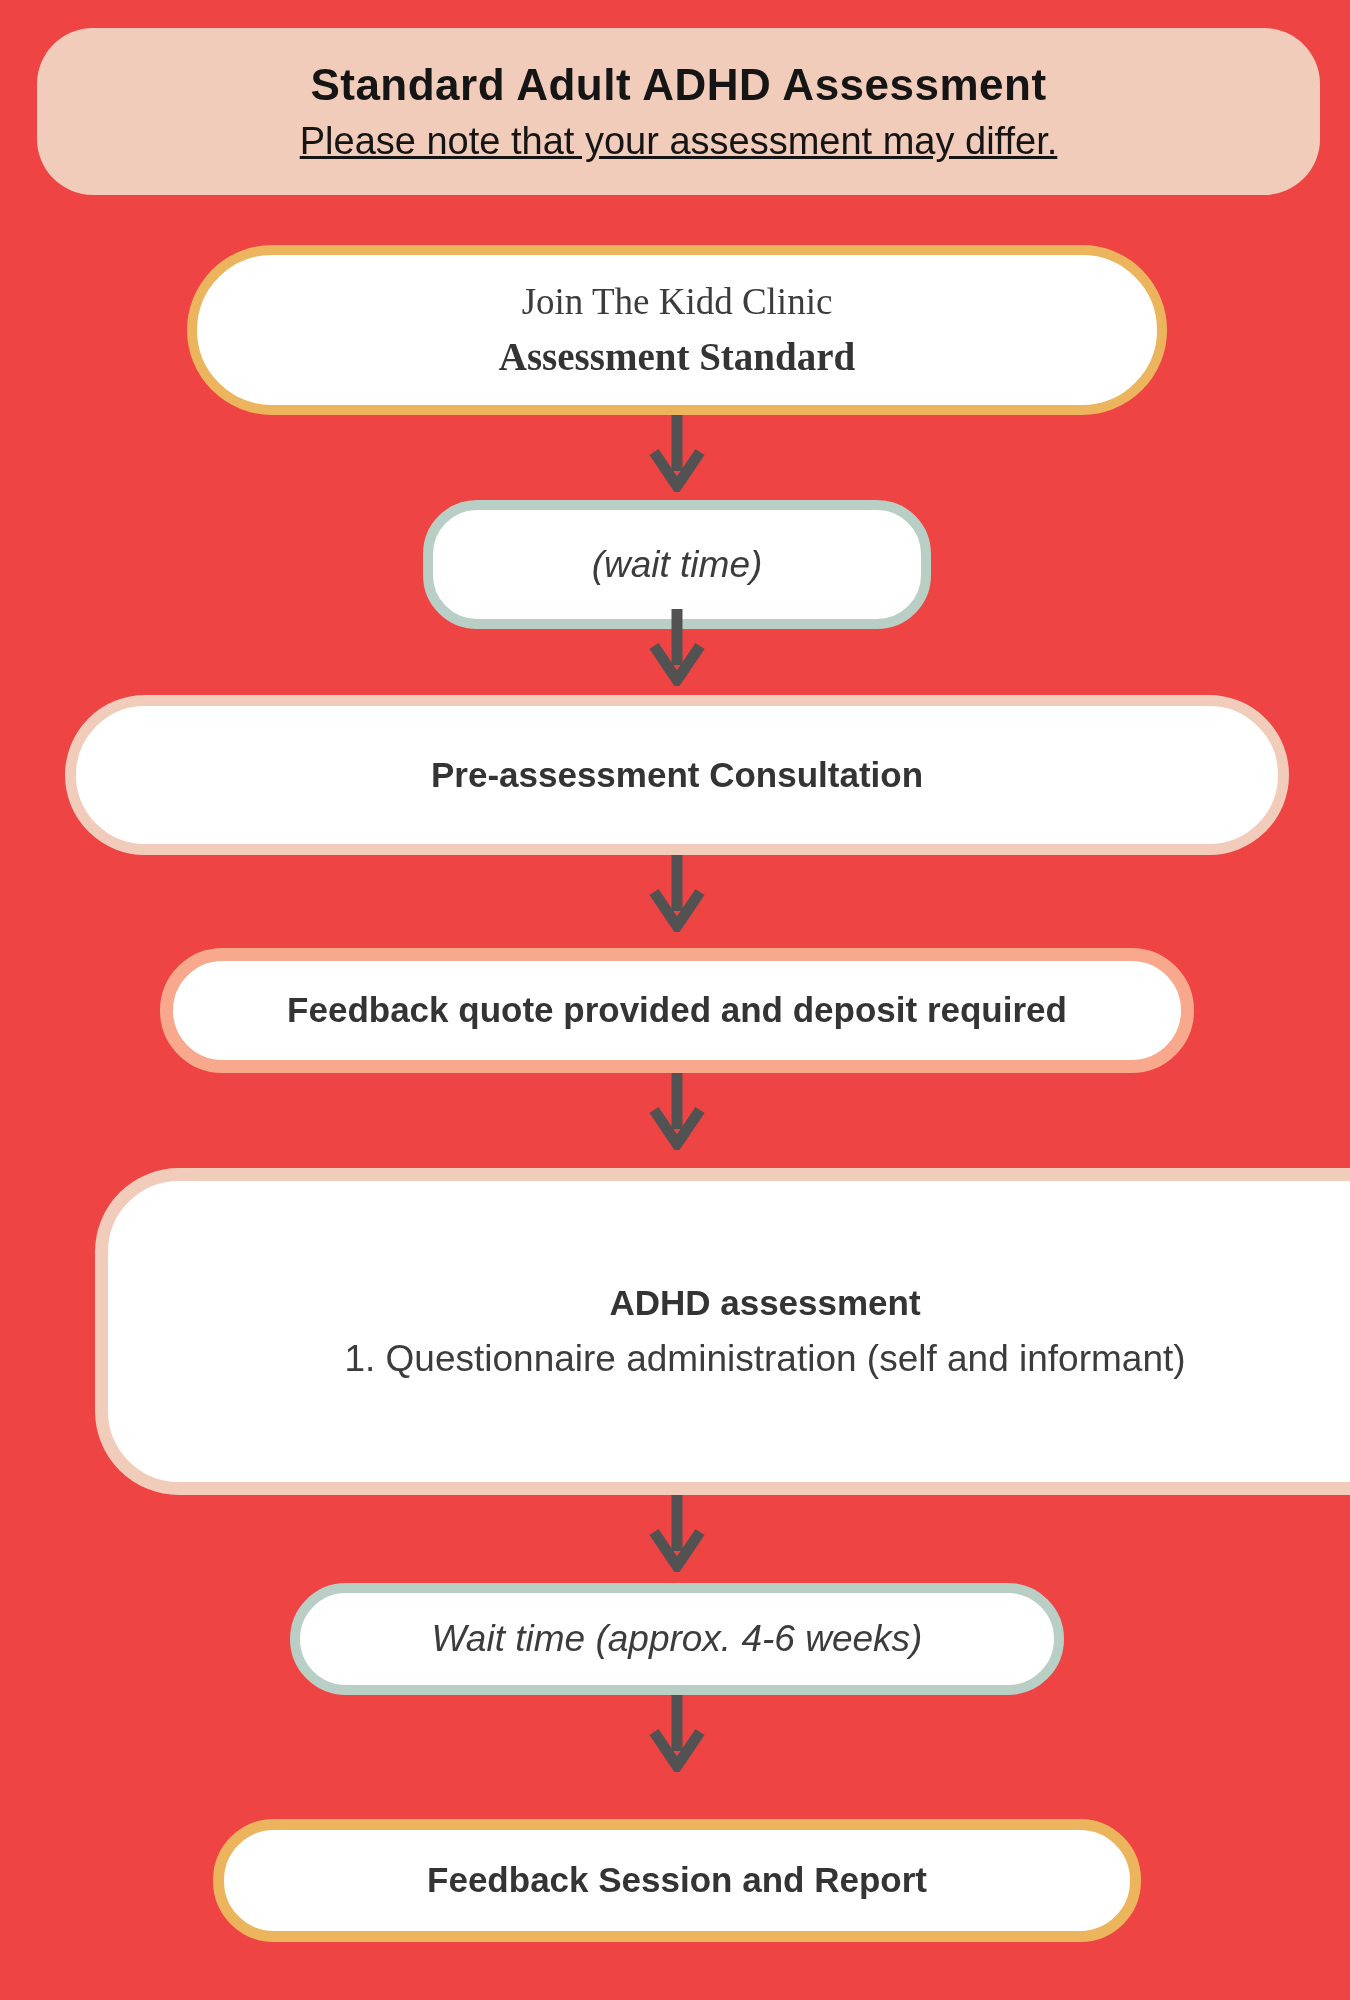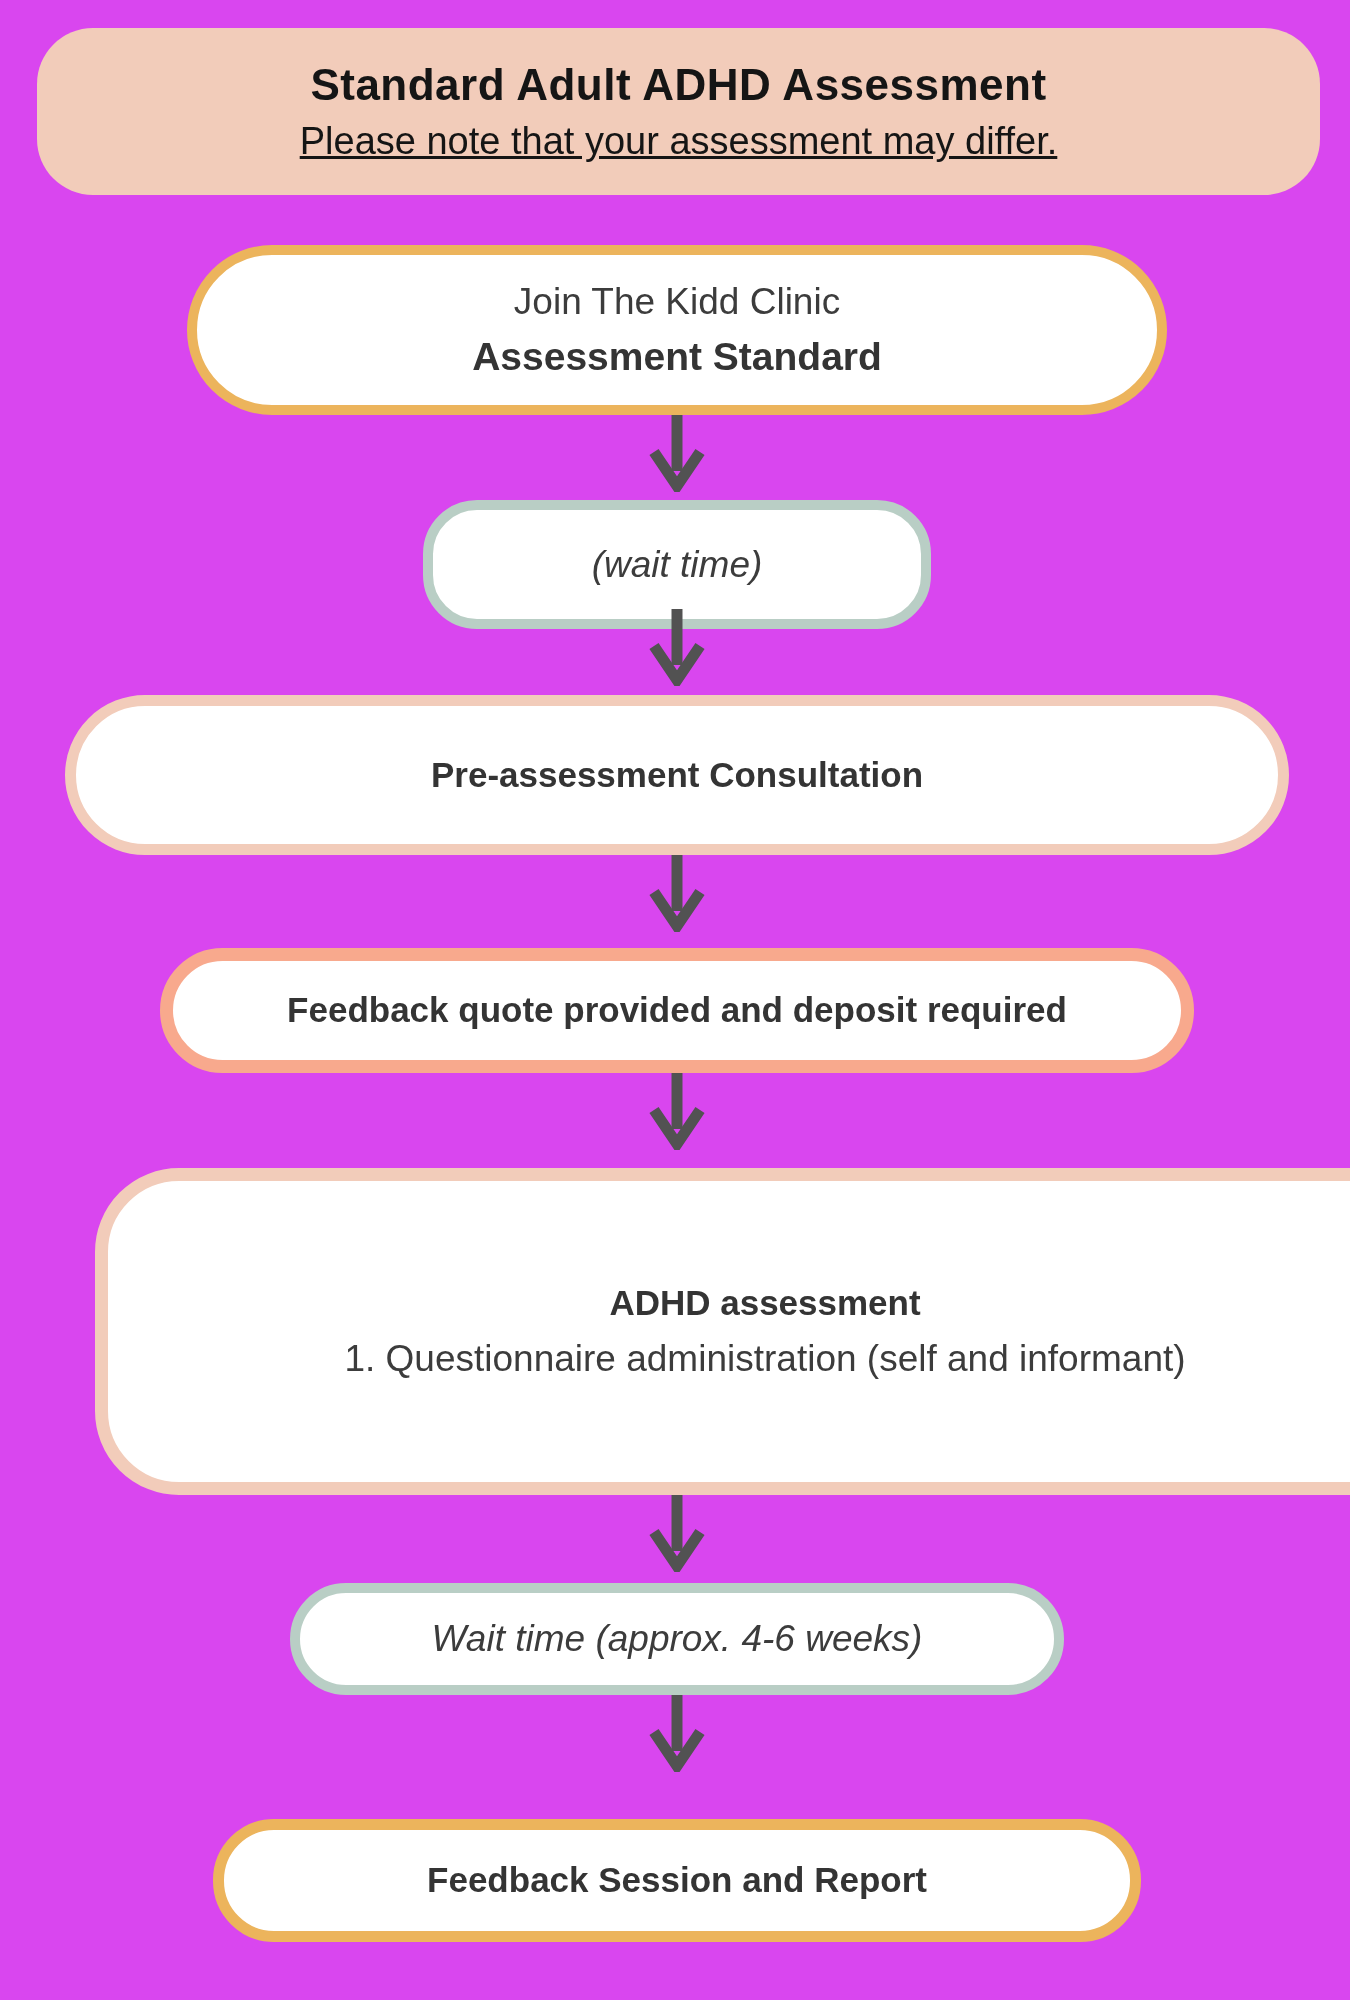--- a/index.html
+++ b/index.html
@@ -1,20 +1,20 @@
 <!DOCTYPE html>
 <html style="--header_bg: #f2ccba; --gold: #ecb45c; --sage: #b9cec5; --peach: #f2ccba; --salmon: #f8a98d; --arrow: #525252; --title_text: #151515; --text_dark: #343434; --text_regular: #3c3c3c;"><head>
 <meta charset="utf-8">
 <style>
   html, body { margin: 0; padding: 0; background: #ffffff; }
   .canvas {
     position: relative;
     width: 1350px;
     height: 2000px;
-    background: #d946ef;
+    background: #ef4444;
     font-family: "Liberation Sans", "DejaVu Sans", sans-serif;
     overflow: hidden;
   }
 
   
   .banner {
     position: absolute;
     left: 37px; top: 28px;
     width: 1283px; height: 167px;
     background: var(--header_bg);
@@ -38,21 +38,21 @@
     background: #ffffff;
     display: flex; flex-direction: column;
     align-items: center; justify-content: center;
     text-align: center;
     box-sizing: border-box;
   }
   .t-reg  { font-size: 37px; font-weight: 400; color: var(--text_regular); line-height: 1.45; }
   .t-bold { font-size: 35px; font-weight: 700; color: var(--text_dark);    line-height: 1.45; }
   .t-ital { font-size: 37px; font-weight: 400; font-style: italic; color: var(--text_regular); }
 
-  .b1 { left: 187px; top: 245px; width: 980px;  height: 170px; border: 10px solid var(--gold);   border-radius: 85px; }
+  .b1 { left: 187px; top: 245px; width: 980px;  height: 170px; border: 10px solid var(--gold);   border-radius: 85px; font-family: Liberation Serif, serif; }
   .b2 { left: 423px; top: 500px; width: 508px;  height: 129px; border: 10px solid var(--sage);   border-radius: 54px; }
   .b3 { left: 65px;  top: 695px; width: 1224px; height: 160px; border: 11px solid var(--peach);  border-radius: 80px; }
   .b4 { left: 160px; top: 948px; width: 1034px; height: 125px; border: 13px solid var(--salmon); border-radius: 63px; }
   .b5 { left: 95px;  top: 1168px; width: 1340px; height: 327px; border: 13px solid var(--peach); border-radius: 84px; }
   .b6 { left: 290px; top: 1583px; width: 774px;  height: 112px; border: 10px solid var(--sage);  border-radius: 56px; }
   .b7 { left: 213px; top: 1782px; width: 928px;  height: 123px; border: 11px solid var(--gold);  border-radius: 61px; margin-top: 37px; }
 
   .b1 .t-reg  { font-size: 37px; }
   .b1 .t-bold { font-size: 39px; }
   .b5 .t-bold, .b5 .t-reg { line-height: 1.55; }

